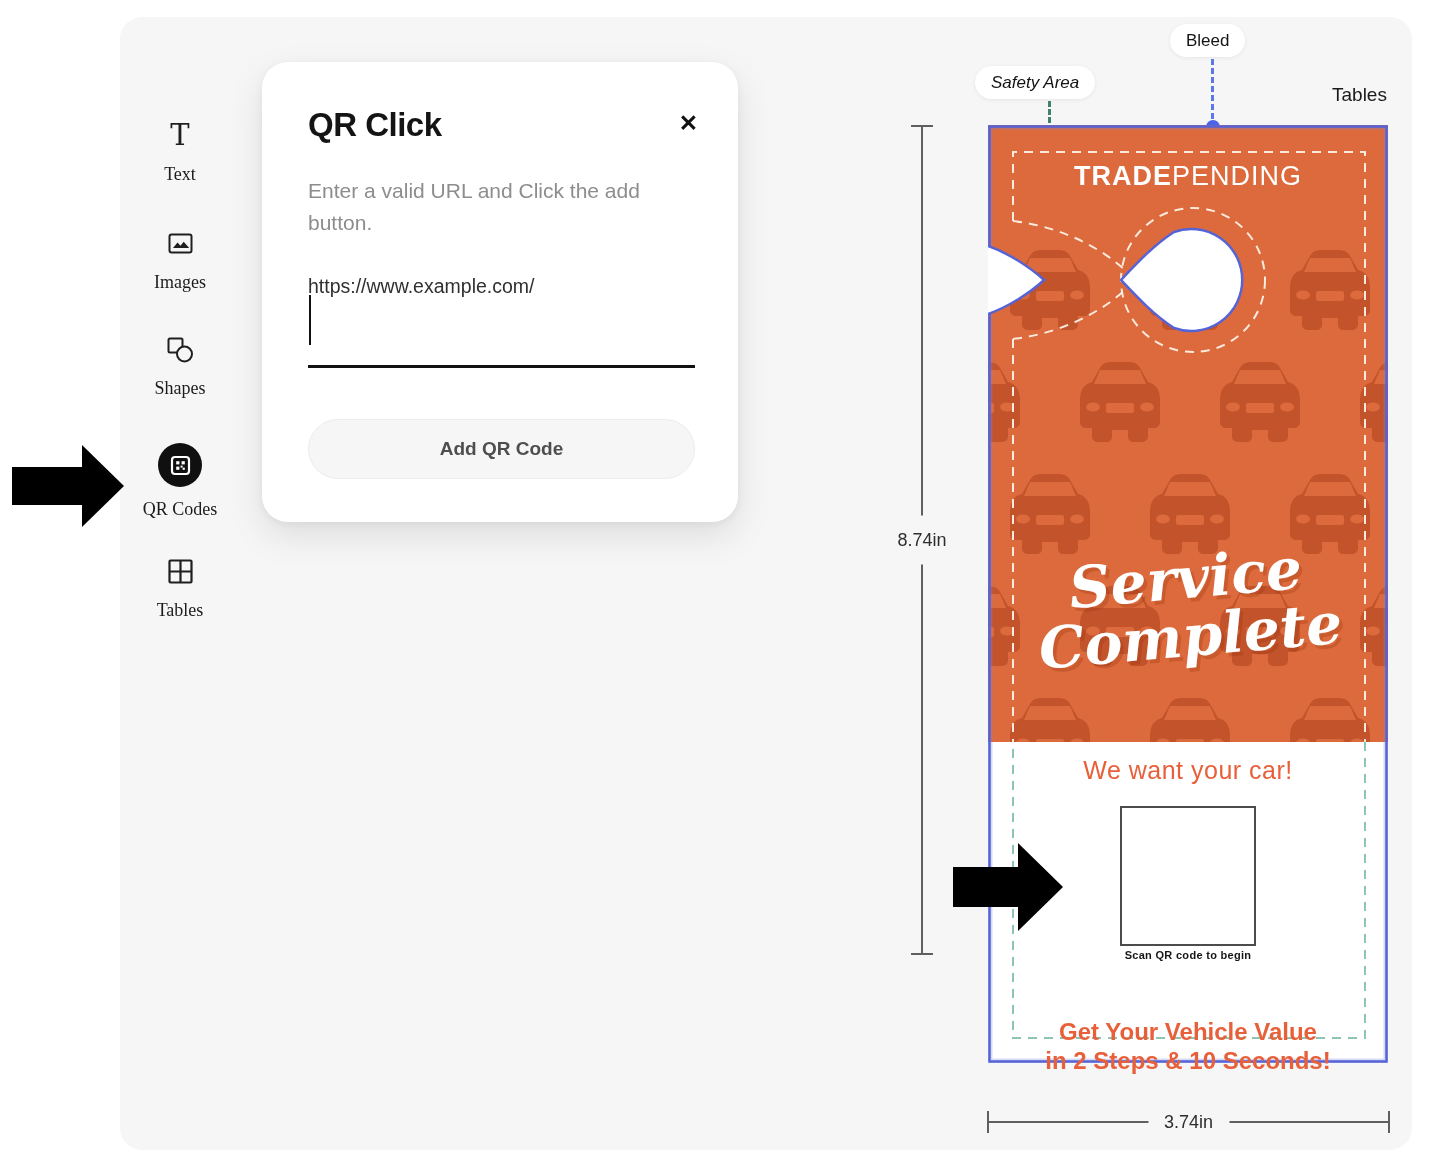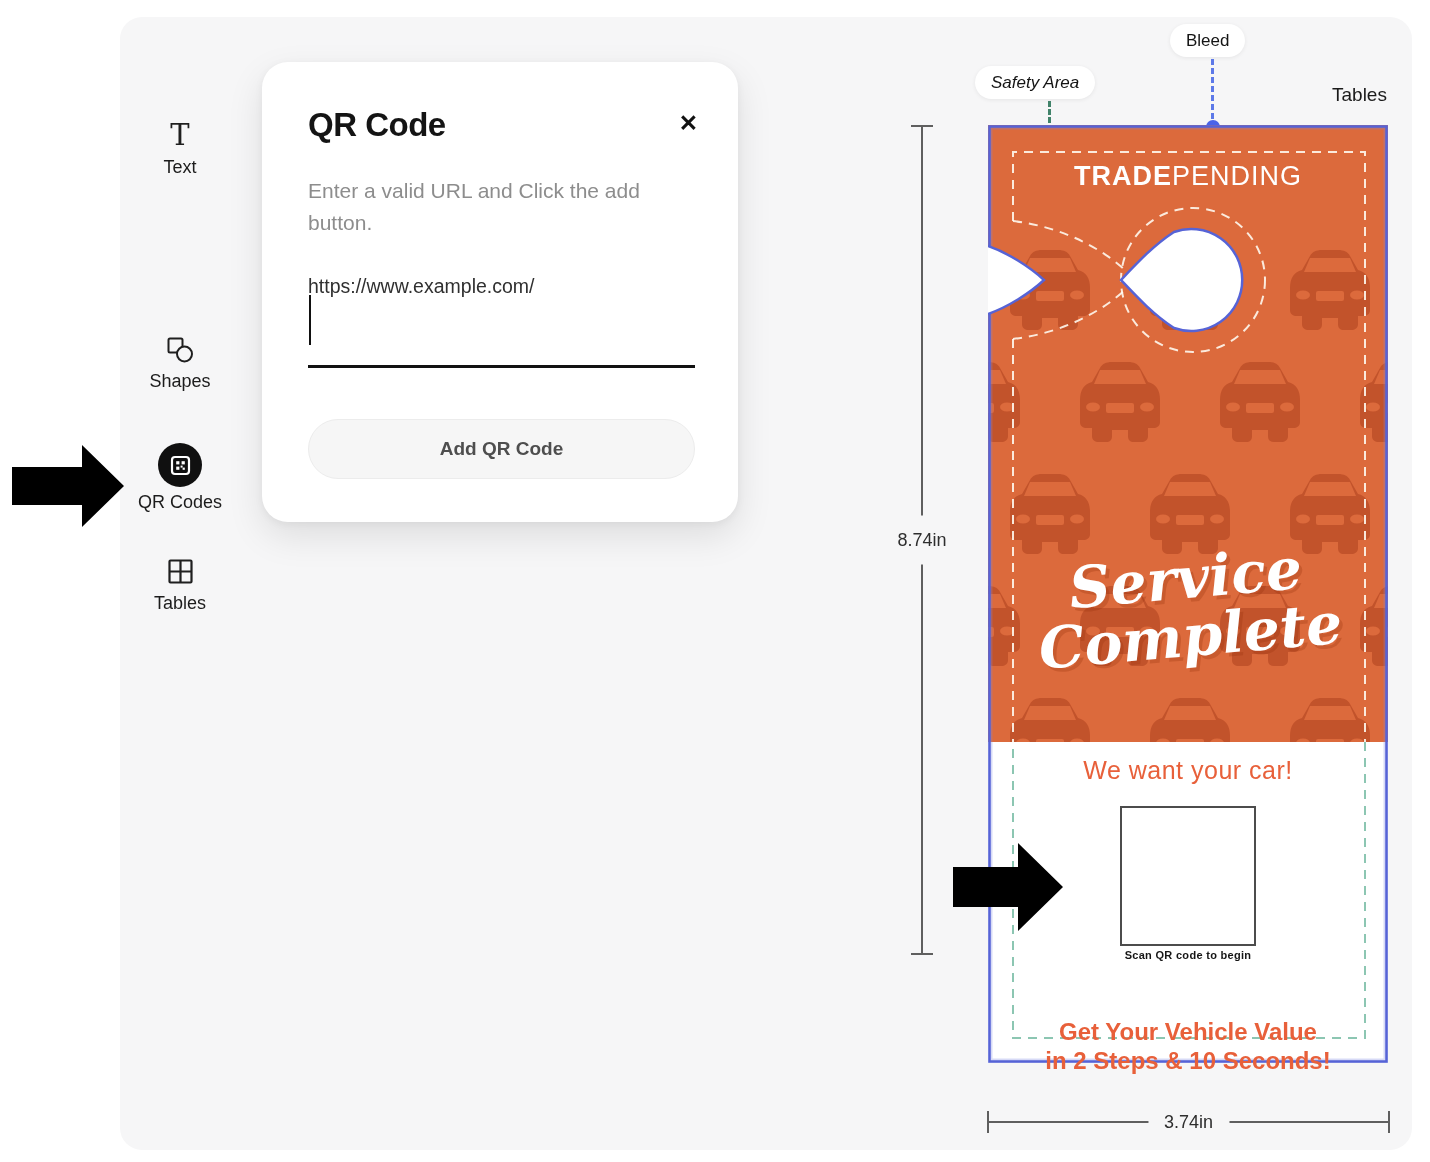--- a/index.html
+++ b/index.html
@@ -11,21 +11,21 @@
   .canvas { position:absolute; left:120px; top:17px; width:1292px; height:1133px;
             background:#f6f6f7; border-radius:22px; }
 
   
   .side-item { position:absolute; left:118px; width:124px; text-align:center; cursor:pointer; }
   .si-text   { top:118px; } .si-images { top:226px; } .si-shapes { top:332px;text-align:center; }
   .si-qr     { top:443px; } .si-tables { top:554px; }
   .si-icon { height:34px; display:flex; align-items:center; justify-content:center; color:#1f1f1f; }
   .si-icon svg { display:block; }
   .t-glyph { font-family:"DejaVu Serif", serif; font-size:29px; color:#1f1f1f; }
-  .si-label { margin-top:5px; font-size:18px; color:#1c1c1c; }
+  .si-label { margin-top:12px; font-size:18px; color:#1c1c1c;font-family:Liberation Serif, serif; }
   .qr-circle { width:44px; height:44px; border-radius:50%; background:#101010;
                display:flex; align-items:center; justify-content:center; margin:0 auto; }
 
   
   .qr-panel { position:absolute; left:262px; top:62px; width:476px; height:460px; background:#ffffff;
               border-radius:26px; box-shadow:0 14px 36px rgba(0,0,0,.10), 0 2px 8px rgba(0,0,0,.05); }
   .panel-title { position:absolute; left:46px; top:44px; font-size:33px; font-weight:700;
                  color:#141414; letter-spacing:-0.5px; }
   .panel-close { position:absolute; right:40px; top:50px; font-size:23px; font-weight:700;
                  color:#111; cursor:pointer; line-height:1; }
@@ -92,20 +92,29 @@
 
 <div class="page">
   <div class="canvas"></div>
 
   <div class="side-item si-text">
     <div class="si-icon">
         <span class="t-glyph">T</span>
       </div>
     <div class="si-label">Text</div>
   </div>
+  <div class="side-item si-images">
+    <div class="si-icon">
+      <svg width="27" height="27" viewBox="0 0 27 27" fill="none" stroke="#1f1f1f" stroke-width="2">
+        <rect x="2.5" y="4.5" width="22" height="18" rx="2"></rect>
+        <path d="M6,18 l4.5,-5.5 3,3.2 3.2,-4 5.5,6.3 z" fill="#1f1f1f" stroke="none"></path>
+      </svg>
+    </div>
+    <div class="si-label">Images</div>
+  </div>
   <div class="side-item si-shapes">
     <div class="si-icon">
       <svg width="28" height="27" viewBox="0 0 28 27" fill="none" stroke="#1f1f1f" stroke-width="2">
         <rect x="2.5" y="2.5" width="14" height="14" rx="1.5"></rect>
         <circle cx="18.5" cy="18" r="7.5" fill="#f6f6f7"></circle>
       </svg>
     </div>
     <div class="si-label">Shapes</div>
   </div>
   <div class="side-item si-qr">
@@ -125,21 +134,21 @@
     <div class="si-icon">
       <svg width="27" height="27" viewBox="0 0 27 27" fill="none" stroke="#1f1f1f" stroke-width="2.2">
         <rect x="2.5" y="2.5" width="22" height="22" rx="1"></rect>
         <path d="M13.5,2.5 V24.5 M2.5,13.5 H24.5"></path>
       </svg>
     </div>
     <div class="si-label">Tables</div>
   </div>
 
   <div class="qr-panel">
-    <div class="panel-title">QR Code</div>
+    <div class="panel-title">QR Click</div>
     <div class="panel-close">✕</div>
     <div class="panel-desc">Enter a valid URL and Click the add button.</div>
     <div class="panel-hint">https://www.example.com/</div>
     <input class="url-input" type="text" value="" style="">
     <div class="caret"></div>
     <div class="underline"></div>
     <div class="add-btn">
       <span>Add QR Code</span>
     </div>
   </div>

